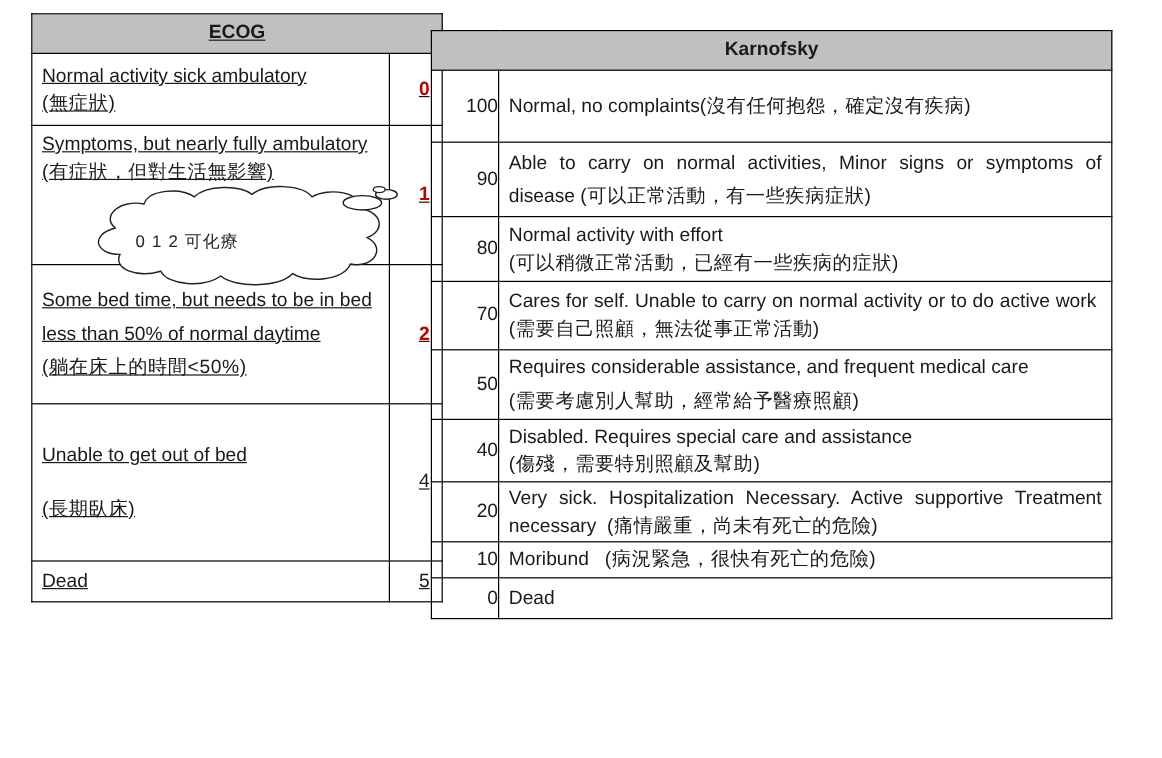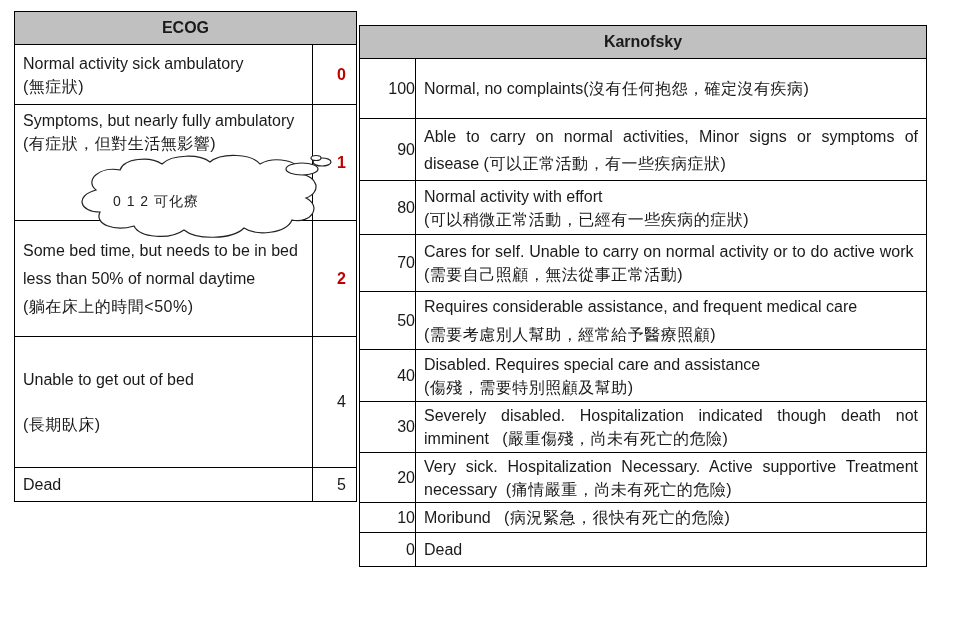--- a/index.html
+++ b/index.html
@@ -1,21 +1,21 @@
 <!DOCTYPE html>
 <html><head>
 <meta charset="utf-8">
 <style>
   html, body { margin:0; padding:0; background:#ffffff; }
   body { width:968px; height:632px; position:relative; overflow:hidden;
          font-family:"Liberation Sans", "DejaVu Sans", sans-serif; color:#1a1a1a; }
   .tbl { position:absolute; border-collapse:collapse; table-layout:fixed; }
   .tbl td, .tbl th { border:1px solid #000; padding:0; vertical-align:middle; }
   .tbl th { background:#c0c0c0; font-weight:bold; font-size:16px; height:32px; text-align:center; }
-  #ecog { left:14px; top:11px; width:342px; }
+  #ecog { left:26px; top:11px; width:342px;text-decoration:underline; }
   #karn { left:359px; top:25px; width:567px; }
   .desc { font-size:16px; line-height:23px; padding:0 8px !important; text-align:left; }
   .desc.just { text-align:justify; text-align-last:left; }
   .num { font-size:16px; text-align:right; }
   .num.right { text-align:right; padding-right:10px !important; }
   .red { color:#c00000; font-weight:bold; }
   .zh { letter-spacing:0.5px; }
   .cloud { position:absolute; left:66px; top:150px; width:290px; height:90px; pointer-events:none; }
   .cloud-label { position:absolute; left:113px; top:193px; font-size:14px; letter-spacing:1px; color:#222; }
 </style>
@@ -109,24 +109,20 @@
           <div class="zh">(需要考慮別人幫助，經常給予醫療照顧)</div>
         </td>
   </tr>
   <tr style="height:52px">
     <td class="num">40</td>
     <td class="desc">
           <div>Disabled.  Requires special care and assistance</div>
           <div class="zh">(傷殘，需要特別照顧及幫助)</div>
         </td>
   </tr>
-  <tr style="height:51px">
-    <td class="num">30</td>
-    <td class="desc just"><span>Severely disabled.  Hospitalization indicated though death not imminent</span>&nbsp;&nbsp; <span class="zh">(嚴重傷殘，尚未有死亡的危險)</span></td>
-  </tr>
   <tr style="height:50px">
     <td class="num">20</td>
     <td class="desc just"><span>Very sick.  Hospitalization Necessary.  Active supportive Treatment necessary</span>&nbsp; <span class="zh">(痛情嚴重，尚未有死亡的危險)</span></td>
   </tr>
   <tr style="height:30px">
     <td class="num">10</td>
     <td class="desc"><span>Moribund</span>&nbsp;&nbsp; <span class="zh">(病況緊急，很快有死亡的危險)</span></td>
   </tr>
   <tr style="height:34px">
     <td class="num">0</td>

